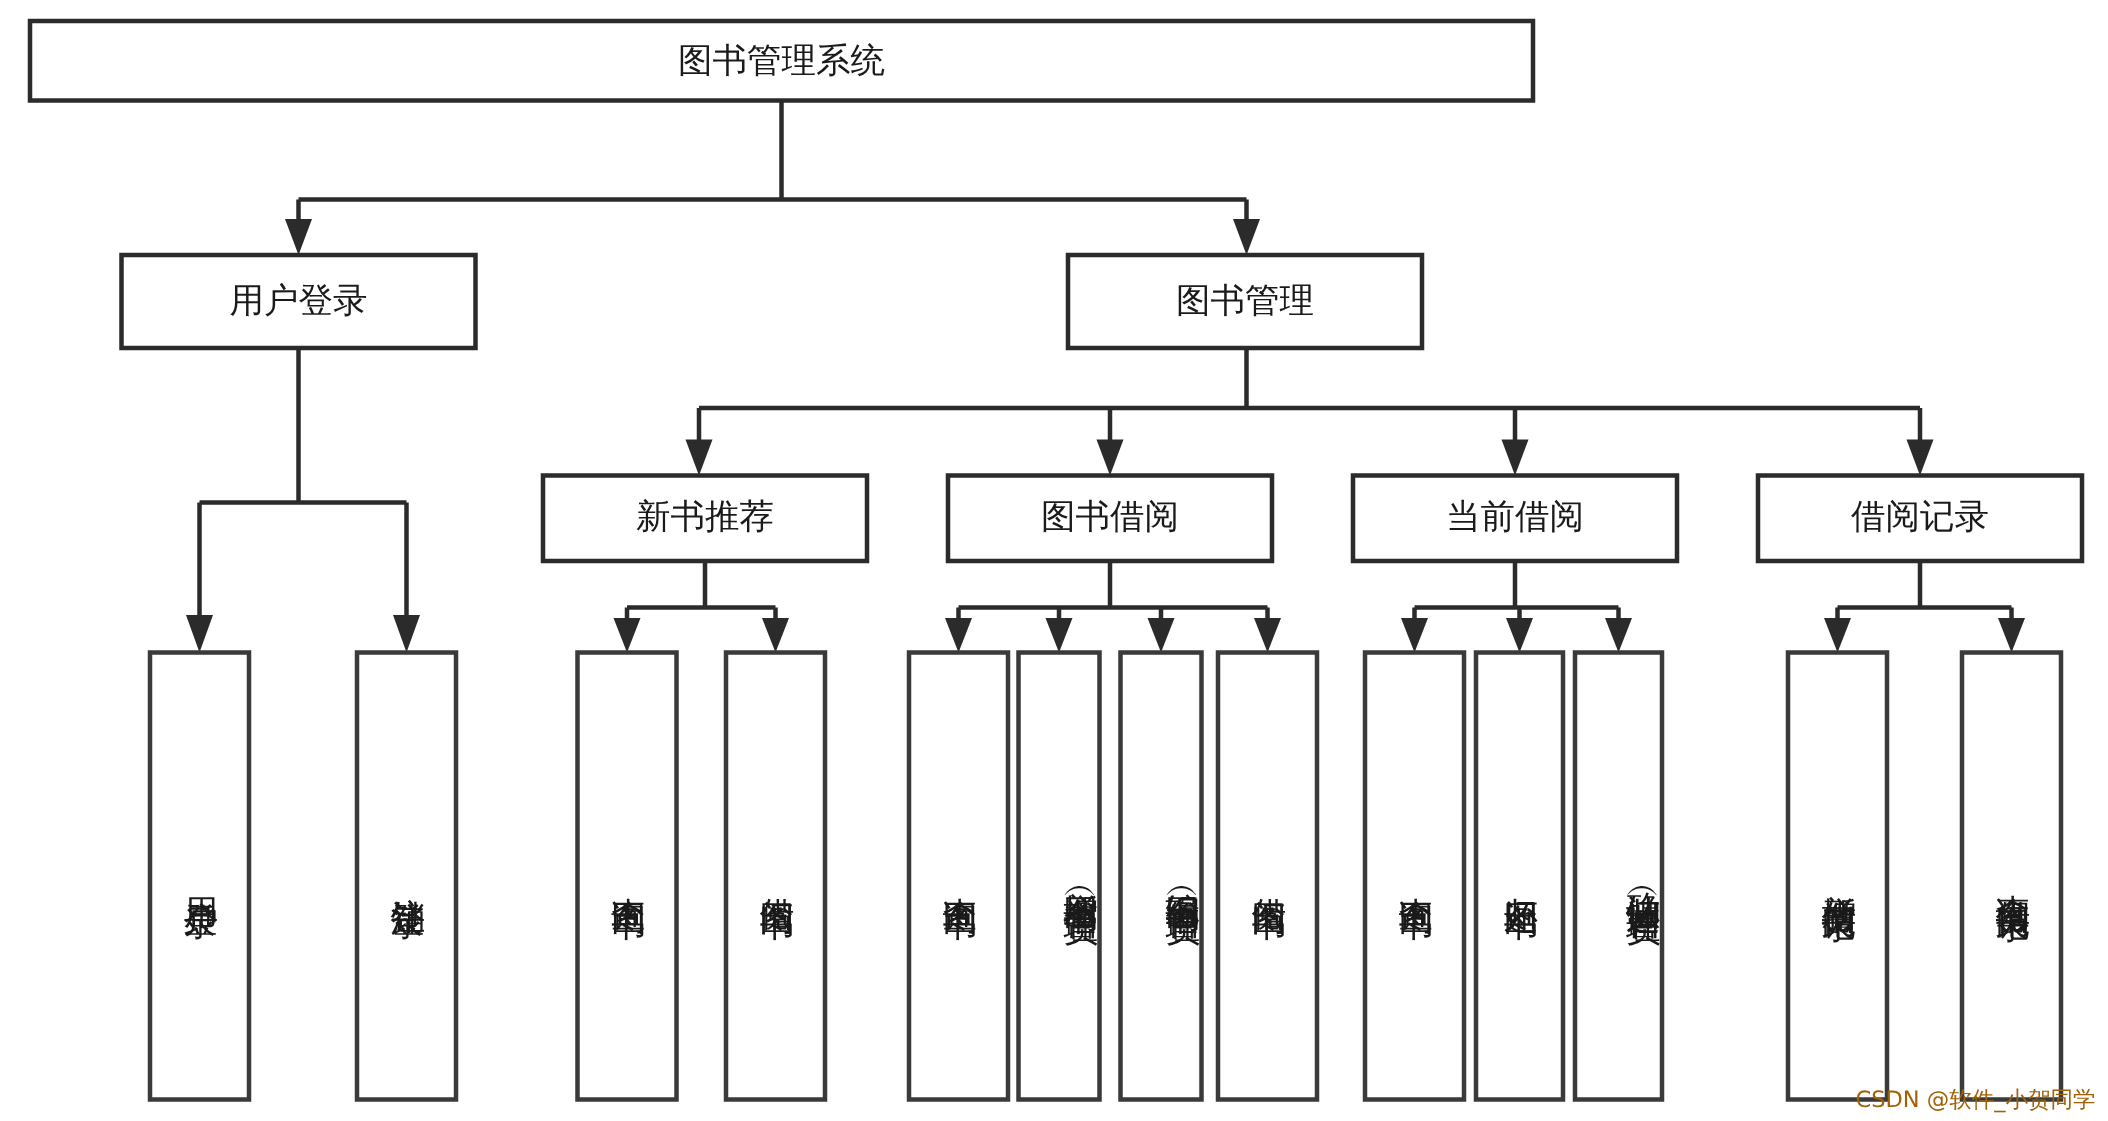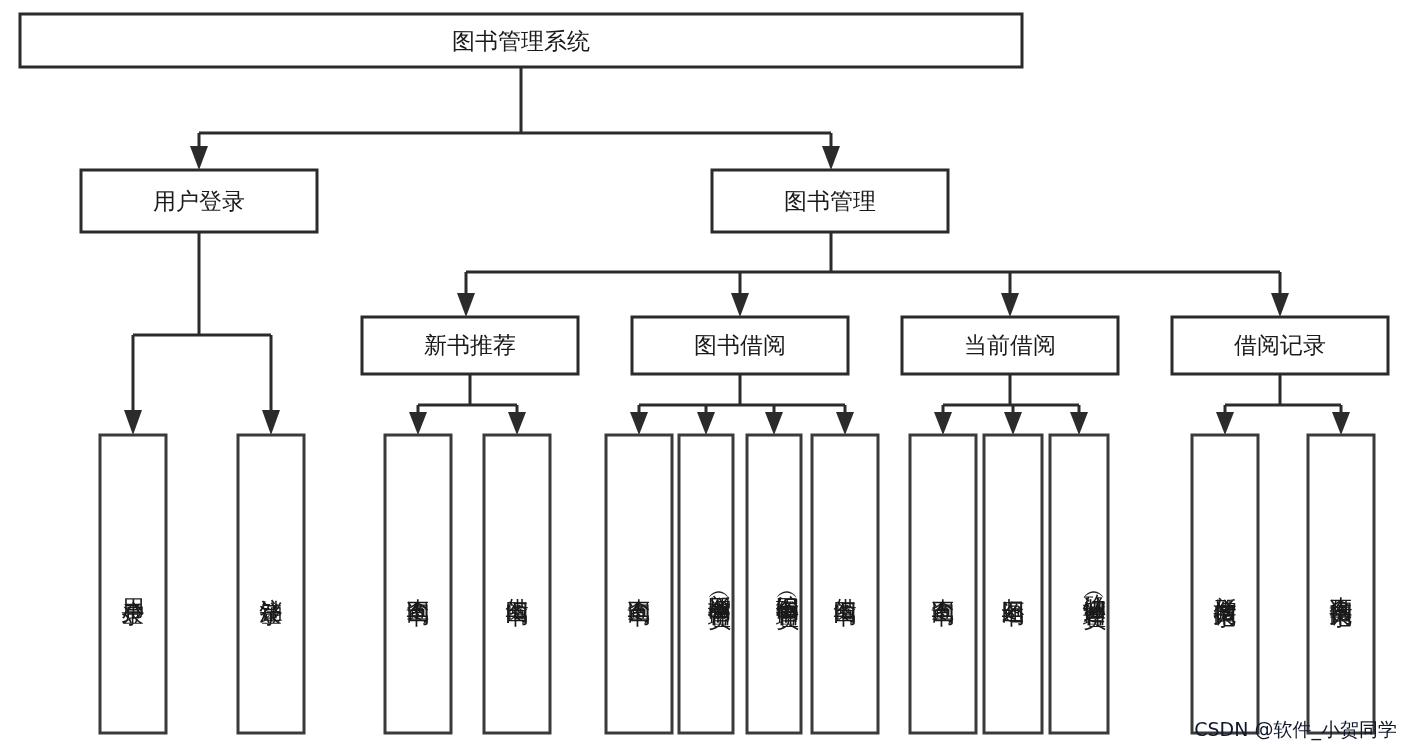--- a/index.html
+++ b/index.html
@@ -64,22 +64,22 @@
     display: flex;
     align-items: center;
     justify-content: center;
     pointer-events: none;
   }
   .watermark {
     position: absolute;
     right: 8px;
     bottom: 4px;
     font-family: "DejaVu Sans", "Liberation Sans", sans-serif;
-    font-size: 19px;
-    color: #0f172a;
+    font-size: 15px;
+    color: #a16207;
     white-space: nowrap;
   }
 </style>
 </head>
 <body>
 
 <div id="canvas">
 
   <svg class="diagram" viewBox="0 0 1405 747">
 

